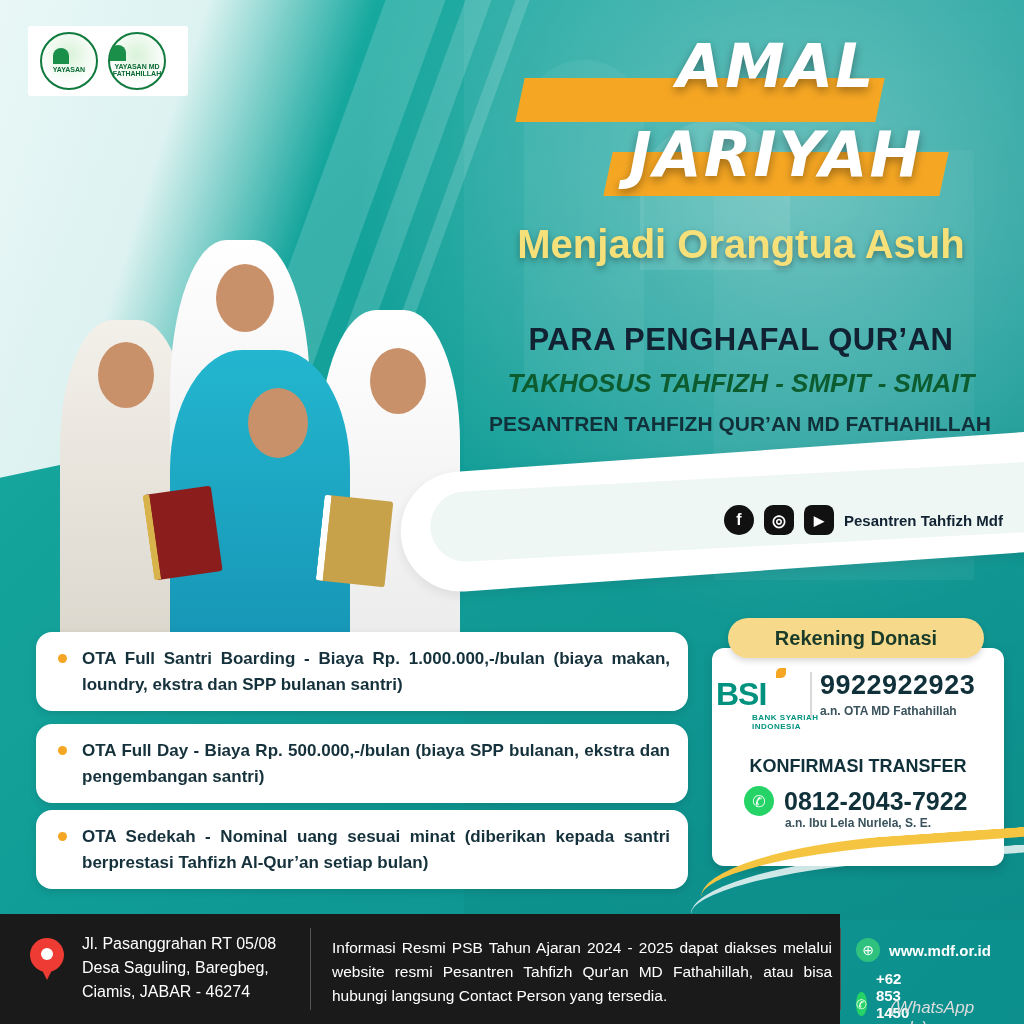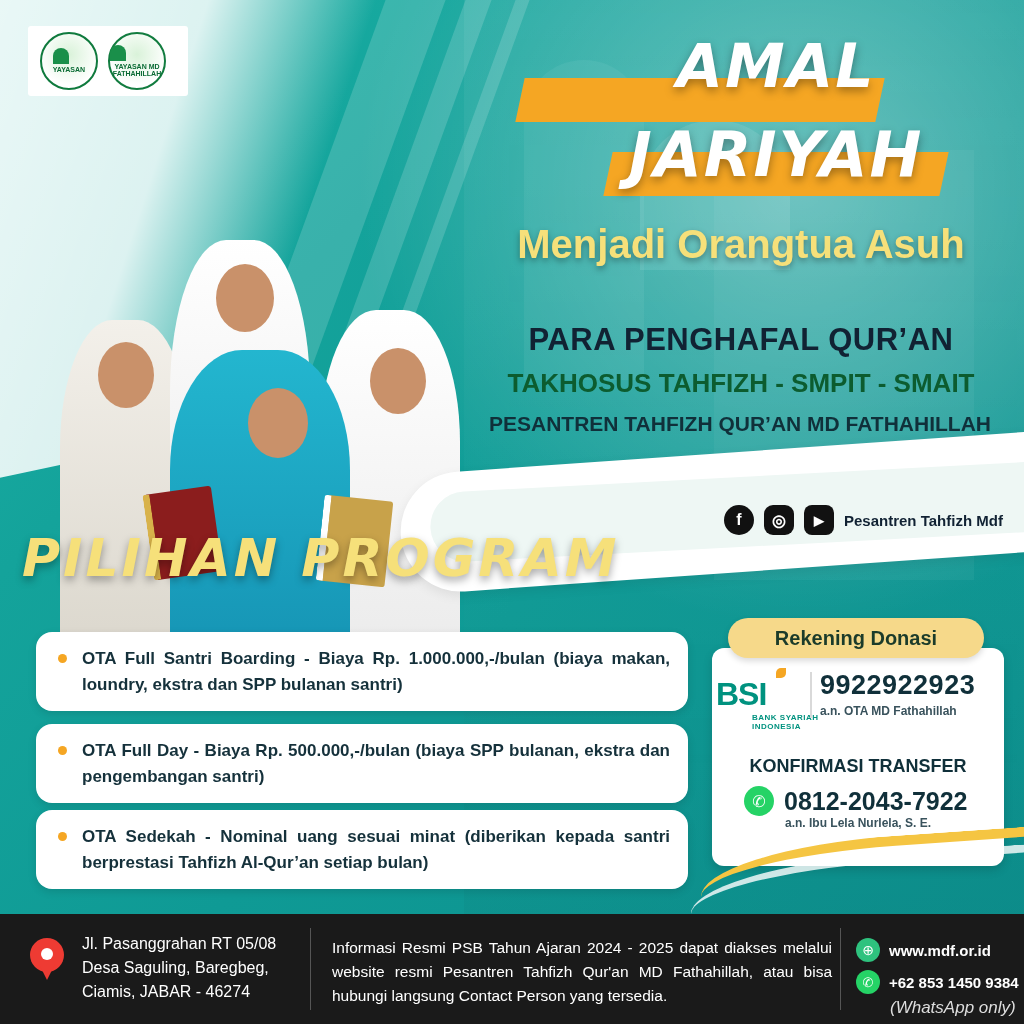--- a/index.html
+++ b/index.html
@@ -83,21 +83,21 @@
     position:absolute;left:476px;top:222px;width:530px;text-align:center;
     font-size:40px;font-weight:bold;color:#f6e07a;
     text-shadow:0 3px 6px rgba(0,0,0,.35);
   }
   .para{
     position:absolute;left:476px;top:322px;width:530px;text-align:center;
     font-size:31px;font-weight:bold;color:#123;letter-spacing:.5px;
   }
   .takhosus{
     position:absolute;left:476px;top:368px;width:530px;text-align:center;
-    font-size:26px;font-weight:bold;color:#0c5c2f;
+    font-size:26px;font-weight:bold;font-style:italic;color:#0c5c2f;
   }
   .pesantren{
     position:absolute;left:450px;top:412px;width:580px;text-align:center;
     font-size:21px;font-weight:bold;color:#10303a;
   }
 
   
   .swoosh{
     position:absolute;left:400px;top:452px;width:680px;height:120px;
     background:#ffffff;border-radius:60px 0 0 60px;transform:rotate(-4deg);
@@ -179,21 +179,21 @@
     position:absolute;left:700px;top:838px;width:330px;height:70px;
     border-top:10px solid #f5c542;border-radius:60% 0 0 0;transform:rotate(-4deg);
   }
   .gold-swoosh2{
     position:absolute;left:690px;top:856px;width:340px;height:70px;
     border-top:8px solid #ffffff;border-radius:60% 0 0 0;transform:rotate(-4deg);opacity:.8;
   }
 
   
   .footer{
-    position:absolute;left:0;bottom:0;width:1024px;height:110px;background:#1a1a1a;color:#fff;
+    position:absolute;left:0;bottom:0;width:840px;height:110px;background:#1a1a1a;color:#fff;
   }
   .pin{position:absolute;left:30px;top:24px;width:34px;height:44px;}
   .pin .b{width:34px;height:34px;border-radius:50% 50% 50% 50%;background:#ee3b33;}
   .pin .t{position:absolute;left:9px;top:26px;width:0;height:0;border-left:8px solid transparent;border-right:8px solid transparent;border-top:16px solid #ee3b33;}
   .pin .c{position:absolute;left:11px;top:10px;width:12px;height:12px;border-radius:50%;background:#fff;}
   .addr{position:absolute;left:82px;top:18px;font-size:16px;line-height:1.5;}
   .divider{position:absolute;left:310px;top:14px;width:1px;height:82px;background:#555;}
   .info{position:absolute;left:332px;top:22px;width:500px;font-size:15.5px;line-height:1.55;text-align:justify;}
   .divider2{position:absolute;left:840px;top:14px;width:1px;height:82px;background:#555;}
   .web-row{position:absolute;left:856px;top:24px;display:flex;align-items:center;gap:9px;}
@@ -254,21 +254,20 @@
 
   <div class="swoosh"></div>
   <div class="swoosh2"></div>
   <div class="social">
     <div class="sic">f</div>
     <div class="sic ig">◎</div>
     <div class="sic yt">▶</div>
     <div class="social-name">Pesantren Tahfizh Mdf</div>
   </div>
 
-  <div class="pilihan">PILIHAN PROGRAM</div>
 
   <div class="prog g1">
     <span class="dot"></span>
     <p>OTA Full Santri Boarding - Biaya Rp. 1.000.000,-/bulan (biaya makan, loundry, ekstra dan SPP bulanan santri)</p>
   </div>
   <div class="prog g2">
     <span class="dot"></span>
     <p>OTA Full Day - Biaya Rp. 500.000,-/bulan (biaya SPP bulanan, ekstra dan pengembangan santri)</p>
   </div>
   <div class="prog g3">

